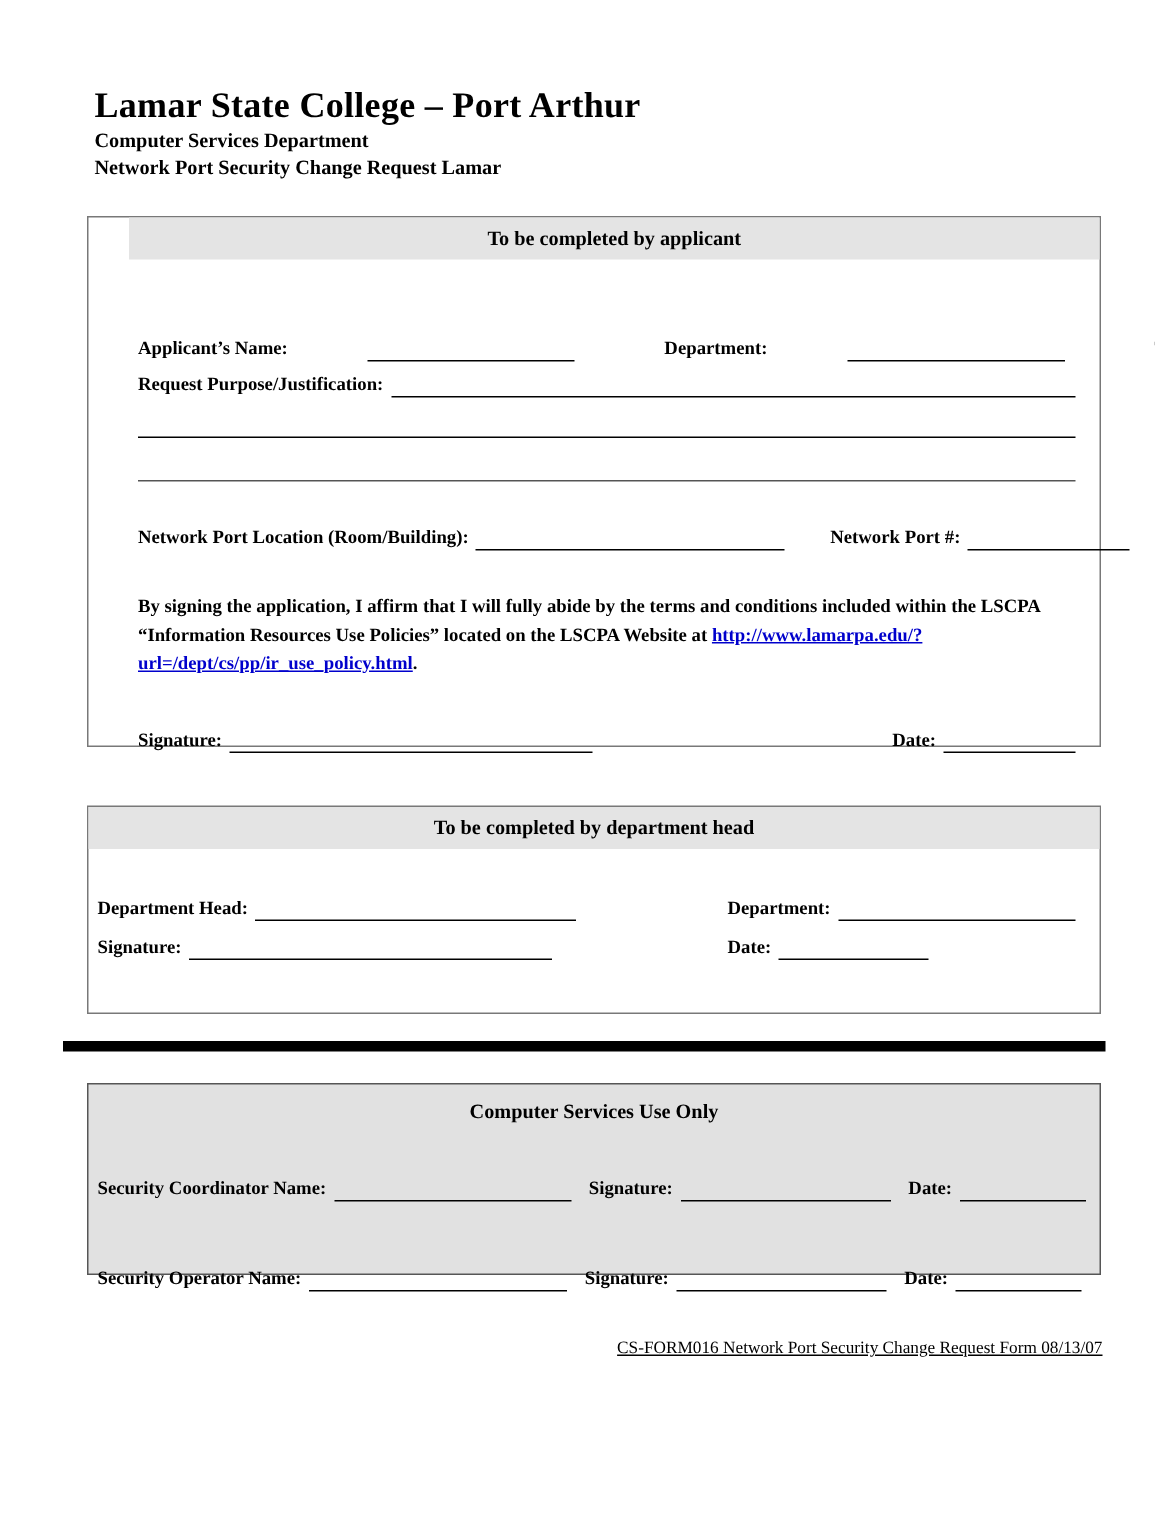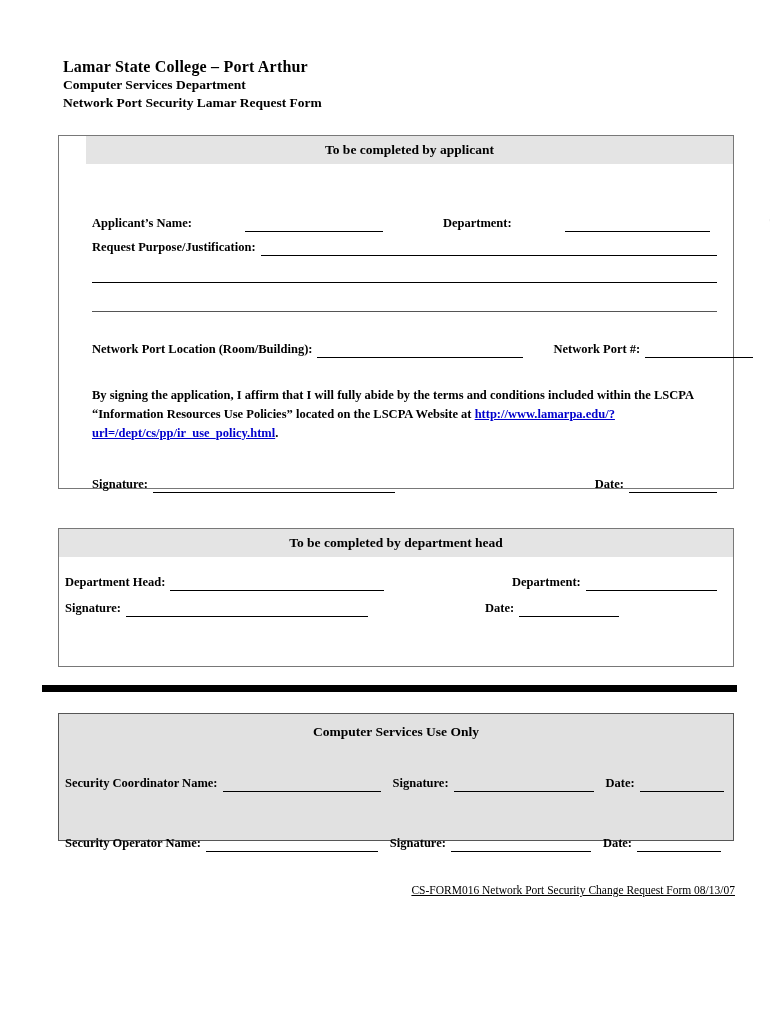--- a/index.html
+++ b/index.html
@@ -1,20 +1,20 @@
 <!DOCTYPE html>
 <html><head>
 <meta charset="utf-8">
 <style>
   html,body{margin:0;padding:0;background:#fff;}
   .page{position:relative;width:770px;height:1024px;background:#ffffff;overflow:hidden;
         font-family:"Liberation Serif", serif;color:#000;}
   
   .doc-header{margin:58px 35px 0 63px;}
-  .doc-title{font-size:16px;font-weight:bold;letter-spacing:.2px;}
+  .doc-title{font-size:24px;font-weight:bold;letter-spacing:.2px;}
   .doc-sub{font-size:13.5px;font-weight:bold;line-height:18px;}
   
   .box{margin-left:58px;width:676px;box-sizing:border-box;border:1px solid #787878;background:#fff;}
   .box-applicant{margin-top:23px;height:354px;padding-left:27px;}
   .box-depthead{margin-top:39px;height:139px;font-family:Liberation Serif, serif;}
   .box-csuse{margin-top:21px;height:128px;background:#e1e1e1;border-color:#565656;}
   .sec-head{background:#e4e4e4;height:28px;display:flex;align-items:center;justify-content:center;
             font-weight:bold;font-size:13.5px;}
   .sec-head-plain{background:transparent;margin-top:4px;}
   
@@ -38,21 +38,21 @@
   .col-right{flex:1 1 auto;display:flex;align-items:baseline;white-space:nowrap;}
 </style>
 </head>
 <body>
 
 <div class="page">
 
   <div class="doc-header">
     <div class="doc-title">Lamar State College – Port Arthur</div>
     <div class="doc-sub">Computer Services Department</div>
-    <div class="doc-sub">Network Port Security Lamar Request Form</div>
+    <div class="doc-sub">Network Port Security Change Request Lamar</div>
   </div>
 
   <div class="box box-applicant">
     <div class="sec-head">To be completed by applicant</div>
 
     <div class="row" style="margin-top:52px;gap:48px;">
       <span class="lbl">Applicant’s Name:</span>
       <span class="line" style="width:138px;"></span>
       <span class="lbl gap12">Department:</span>
       <span class="line" style="width:145px;"></span>
@@ -85,21 +85,21 @@
       <span class="line" style="width:242px;"></span>
       <span class="spacer"></span>
       <span class="lbl">Date:</span>
       <span class="line" style="width:88px;"></span>
     </div>
   </div>
 
   <div class="box box-depthead">
     <div class="sec-head">To be completed by department head</div>
 
-    <div class="row" style="margin-top:18px;gap:27px;">
+    <div class="row" style="margin-top:32px;">
       <span class="col-left">
         <span class="lbl">Department Head:</span>
         <span class="line" style="width:214px;"></span>
       </span>
       <span class="col-right">
         <span class="lbl">Department:</span>
         <span class="line fill"></span>
       </span>
     </div>
 

